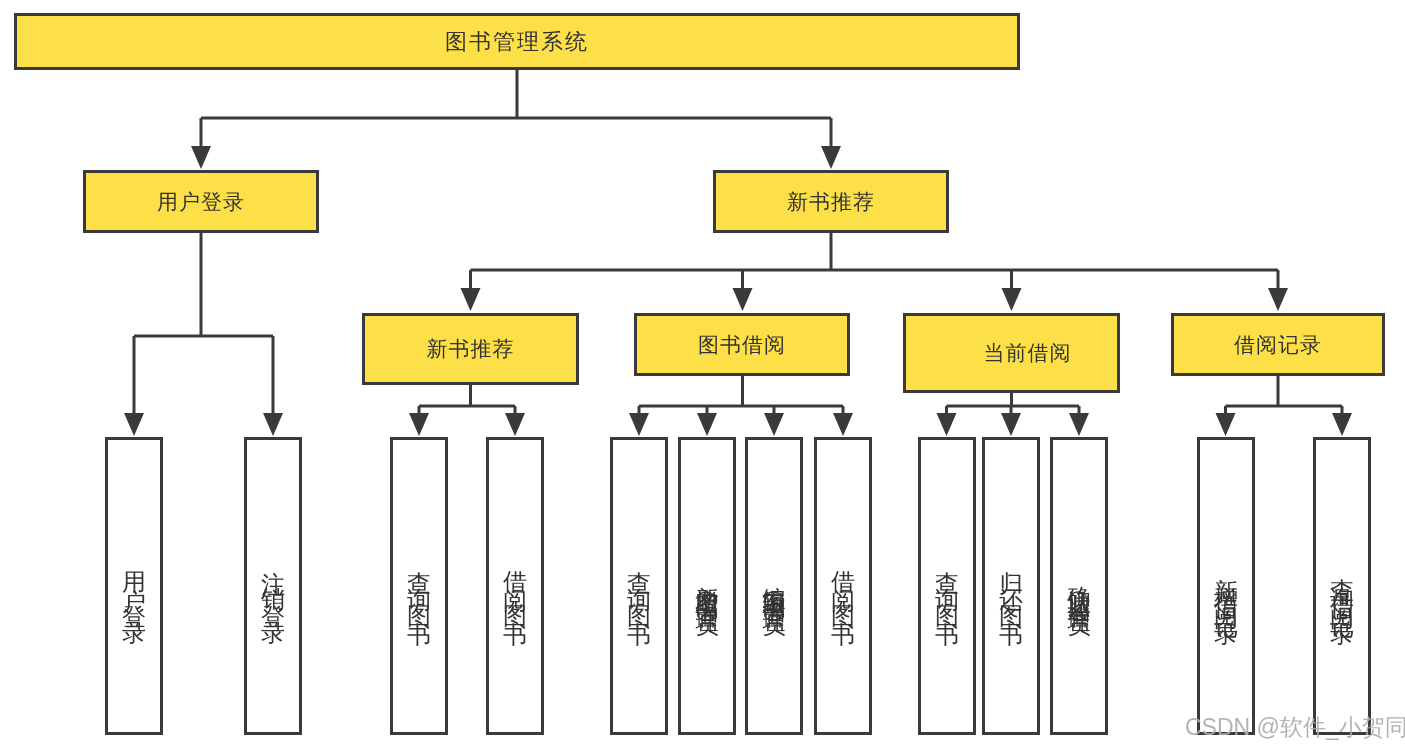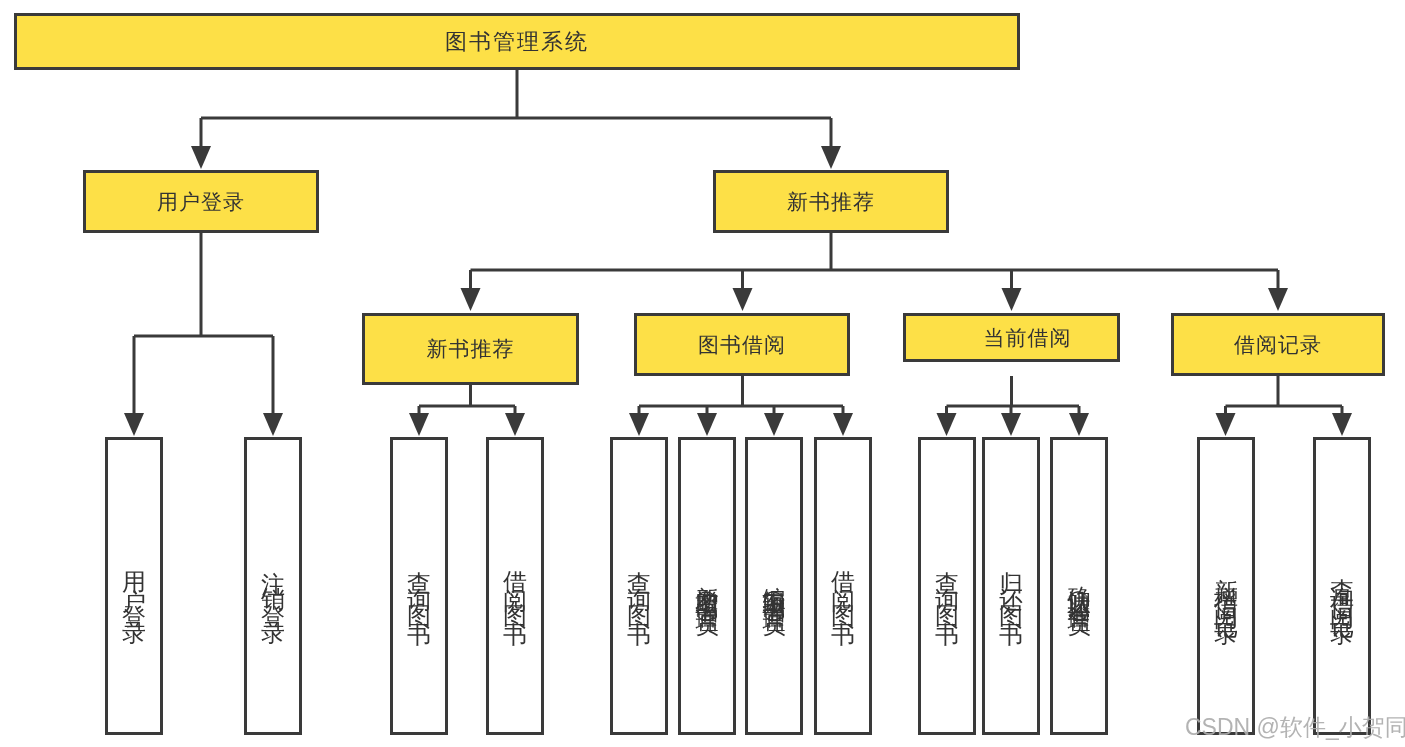--- a/index.html
+++ b/index.html
@@ -24,21 +24,21 @@
     z-index:2;
     color:var(--text);
   }
   .hbox span{font-size:21px;letter-spacing:1px;white-space:nowrap;}
   .root{left:14px;top:13px;width:1006px;height:57px;}
   .root span{font-size:22px;letter-spacing:2px;}
   .n-login{left:83px;top:170px;width:236px;height:63px;}
   .n-mgmt{left:713px;top:170px;width:236px;height:63px;}
   .n-newbook{left:362px;top:313px;width:217px;height:72px;}
   .n-borrow{left:634px;top:313px;width:216px;height:63px;font-family:Liberation Mono, monospace;}
-  .n-current{left:903px;top:313px;width:217px;height:49px;padding-left:32px;}
+  .n-current{left:903px;top:313px;width:217px;height:80px;padding-left:32px;}
   .n-records{left:1171px;top:313px;width:214px;height:63px;}
   .vbox{
     position:absolute;top:437px;width:58px;height:298px;
     box-sizing:border-box;border:3px solid var(--line);background:#fff;
     display:flex;align-items:center;justify-content:center;z-index:2;
   }
   .vbox > span{
     writing-mode:vertical-rl;
     text-orientation:mixed;
     font-size:24px;line-height:1;

